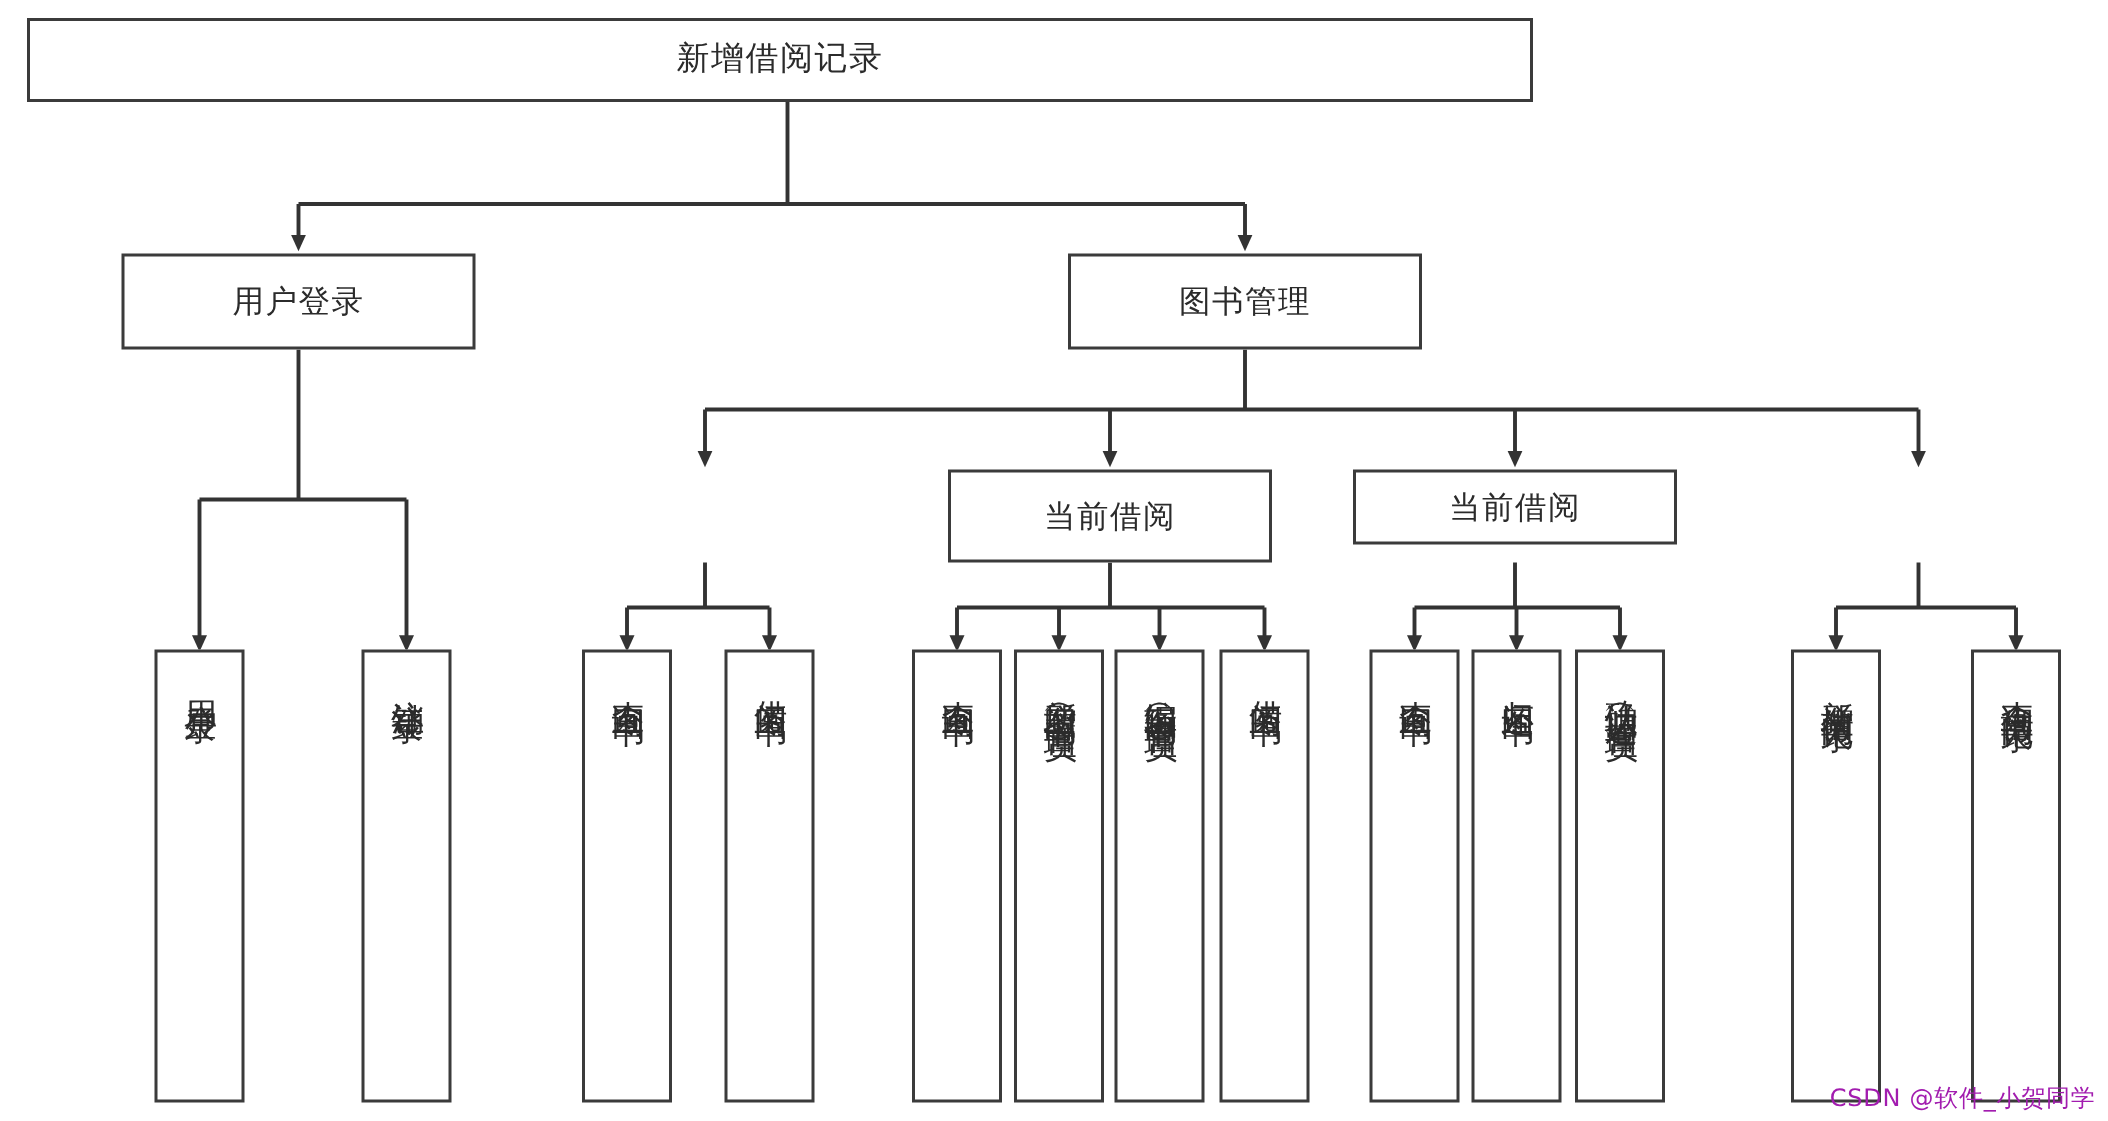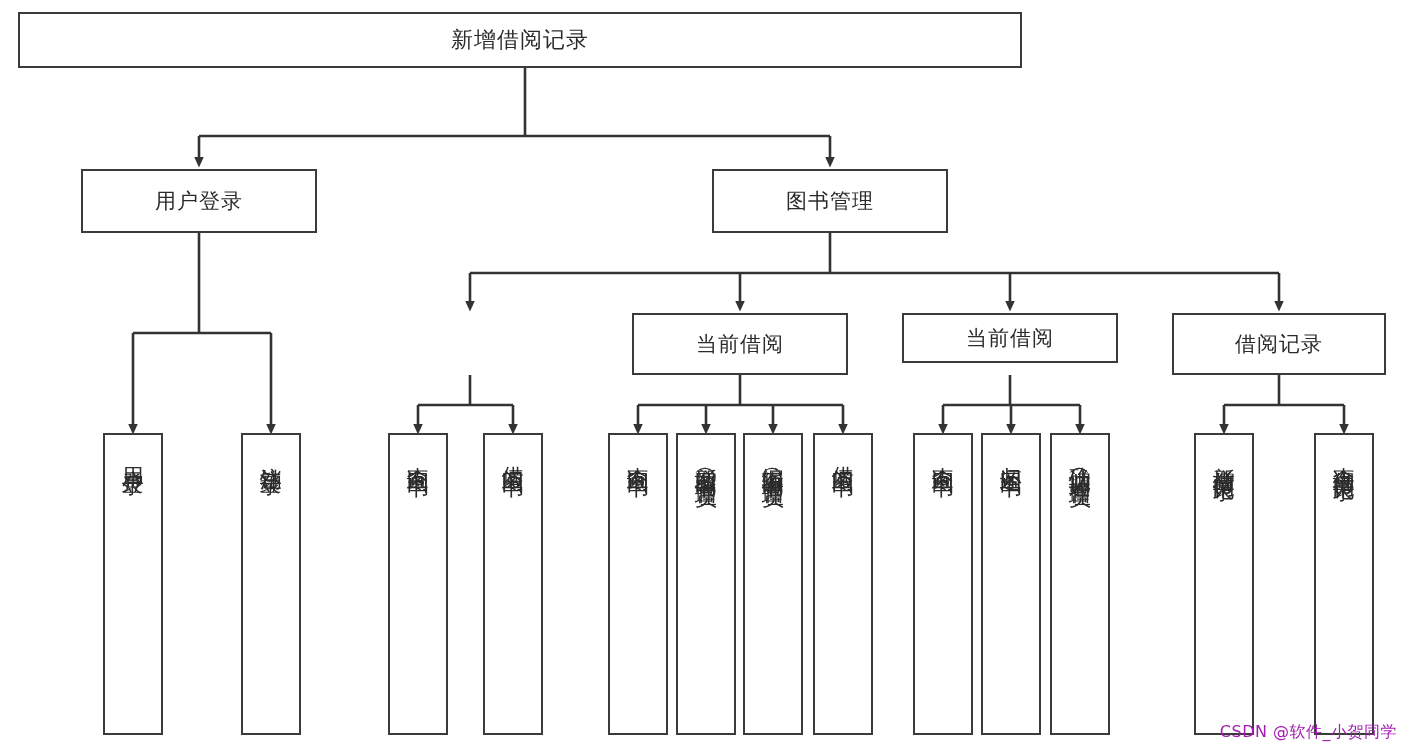--- a/index.html
+++ b/index.html
@@ -85,23 +85,20 @@
   <div class="node h" style="left:712px;top:169px;width:236px;height:64px;">
     <span class="cap">图书管理</span>
   </div>
 
   <div class="node h" style="left:632px;top:313px;width:216px;height:62px;">
     <span class="cap">当前借阅</span>
   </div>
   <div class="node h" style="left:902px;top:313px;width:216px;height:50px;">
     <span class="cap">当前借阅</span>
   </div>
-  <div class="node h" style="left:1172px;top:313px;width:214px;height:62px;">
-    <span class="cap">借阅记录</span>
-  </div>
 
   <div class="node v" style="left:103px;top:433px;width:60px;height:302px;">
     <span class="cap">用户登录</span>
   </div>
   <div class="node v" style="left:241px;top:433px;width:60px;height:302px;">
     <span class="cap">注销登录</span>
   </div>
 
   <div class="node v" style="left:388px;top:433px;width:60px;height:302px;">
     <span class="cap">查询图书</span>

